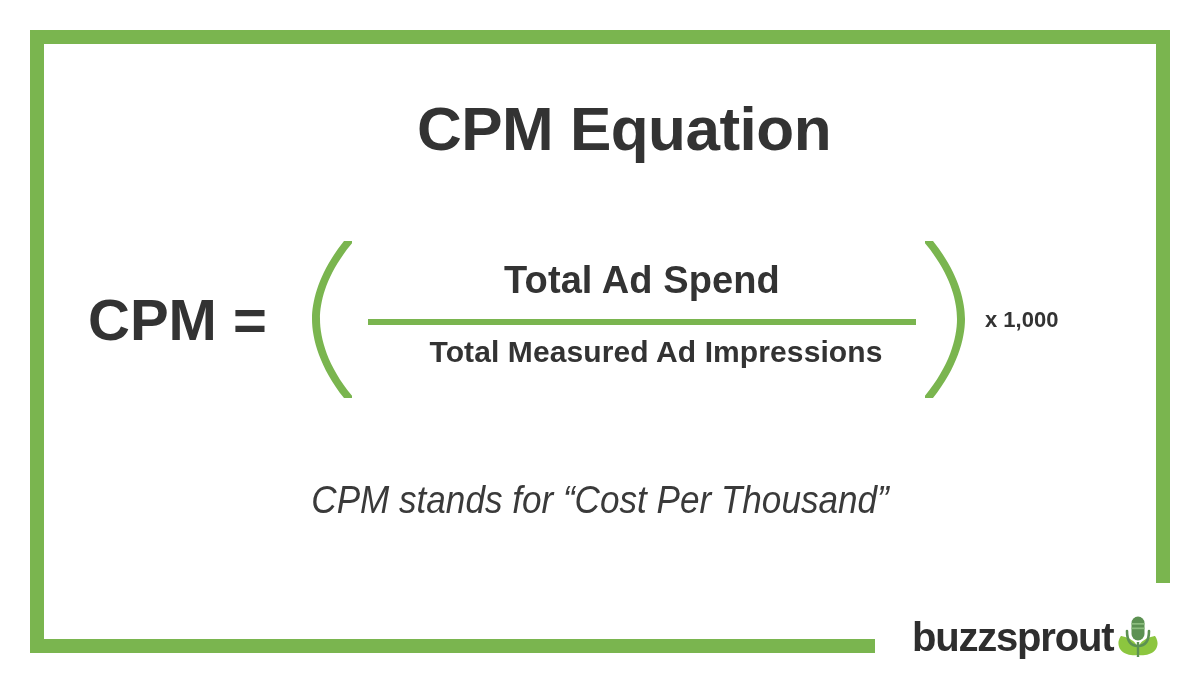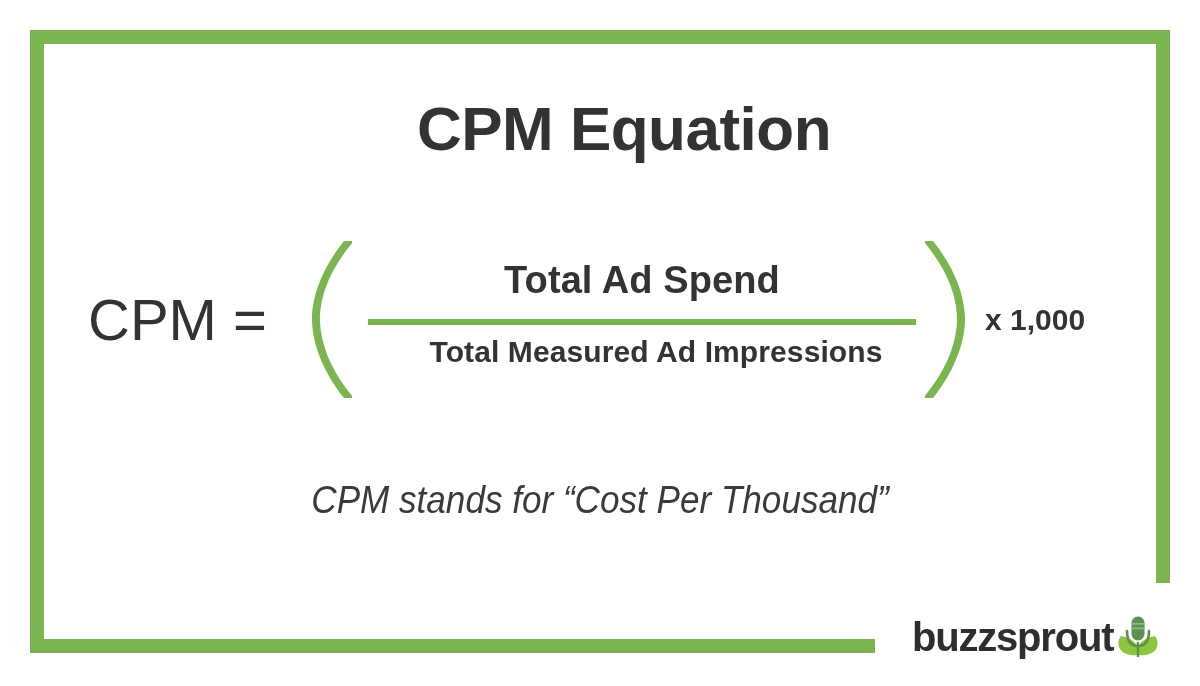--- a/index.html
+++ b/index.html
@@ -54,21 +54,21 @@
   #lhs {
     position: absolute;
     left: 88px;
     top: 0;
     width: 210px;
     height: 165px;
     display: flex;
     align-items: center;
     justify-content: flex-start;
     font-size: 58px;
-    font-weight: normal;
+    font-weight: bold;
     color: #333333;
     letter-spacing: 0px;
     white-space: nowrap;
   }
 
   .paren {
     position: absolute;
     top: 0;
     width: 40px;
     height: 165px;
@@ -114,21 +114,21 @@
     letter-spacing: 0.1px;
   }
 
   #multiplier {
     position: absolute;
     left: 985px;
     top: 0;
     height: 165px;
     display: flex;
     align-items: center;
-    font-size: 30px;
+    font-size: 22px;
     font-weight: bold;
     color: #333333;
     white-space: nowrap;
   }
 
   
   #caption {
     position: absolute;
     left: 0;
     top: 478px;

